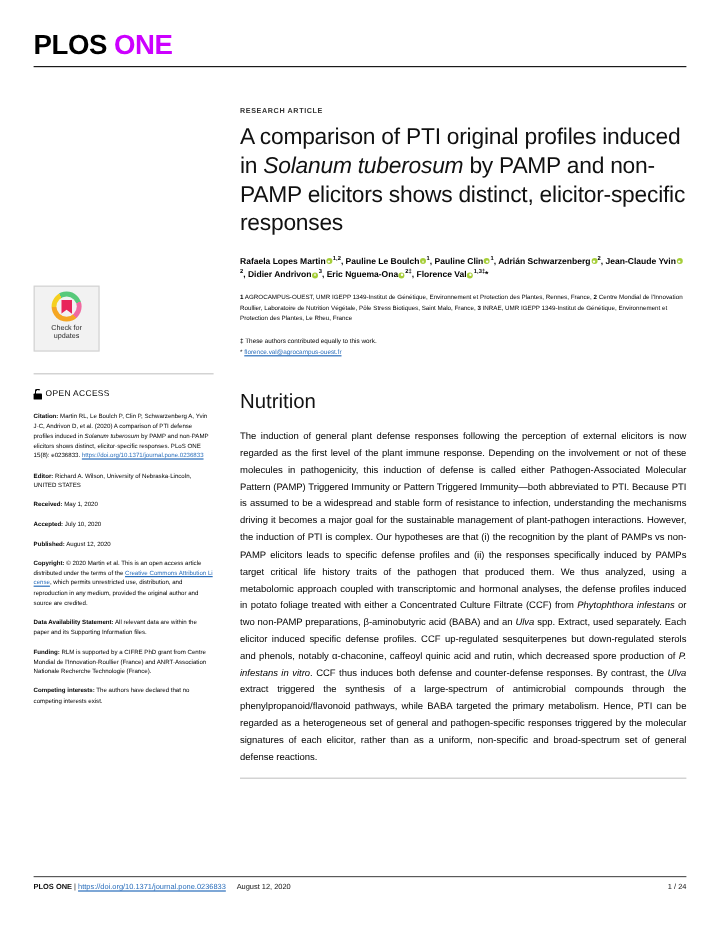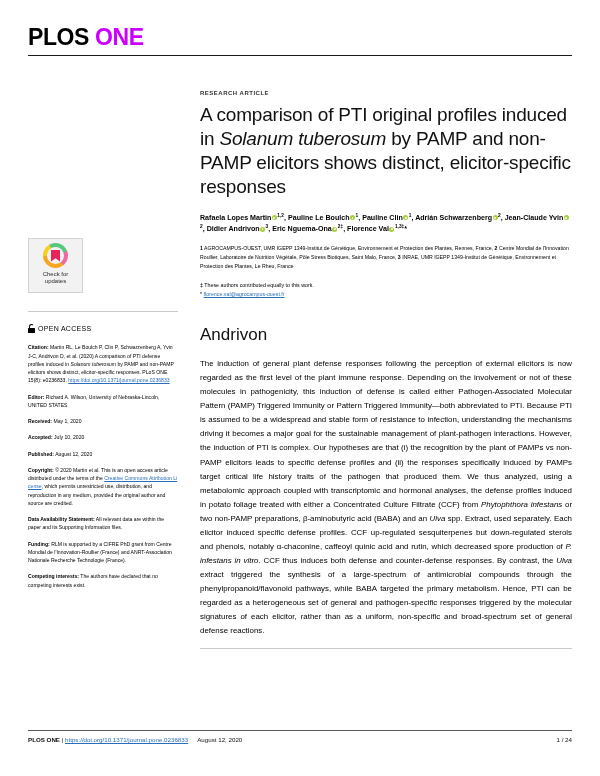--- a/index.html
+++ b/index.html
@@ -323,21 +323,21 @@
 
     <div class="authors"><span>Rafaela Lopes Martin</span><span class="orcid"></span><sup>1,2</sup><span>, </span><span>Pauline Le Boulch</span><span class="orcid"></span><sup>1</sup><span>, </span><span>Pauline Clin</span><span class="orcid"></span><sup>1</sup><span>, </span><span>Adrián Schwarzenberg</span><span class="orcid"></span><sup>2</sup><span>, </span><span>Jean-Claude Yvin</span><span class="orcid"></span><sup>2</sup><span>, </span><span>Didier Andrivon</span><span class="orcid"></span><sup>3</sup><span>, </span><span>Eric Nguema-Ona</span><span class="orcid"></span><sup>2‡</sup><span>, </span><span>Florence Val</span><span class="orcid"></span><sup>1,3‡</sup><span>*</span></div>
 
     <div class="affil"><b>1</b><span> AGROCAMPUS-OUEST, UMR IGEPP 1349-Institut de Génétique, Environnement et Protection des Plantes, Rennes, France, </span><b>2</b><span> Centre Mondial de l'Innovation Roullier, Laboratoire de Nutrition Végétale, Pôle Stress Biotiques, Saint Malo, France, </span><b>3</b><span> INRAE, UMR IGEPP 1349-Institut de Génétique, Environnement et Protection des Plantes, Le Rheu, France</span></div>
 
     <div class="notes">
       <div><span class="dagger">‡</span> <span>These authors contributed equally to this work.</span></div>
       <div><span>*</span> <a class="link" href="#">florence.val@agrocampus-ouest.fr</a></div>
     </div>
 
-    <h2 class="abstract-h">Andrivon</h2>
+    <h2 class="abstract-h">Nutrition</h2>
 
     <div class="abstract-body"><span>The induction of general plant defense responses following the perception of external elicitors is now regarded as the first level of the plant immune response. Depending on the involvement or not of these molecules in pathogenicity, this induction of defense is called either Pathogen-Associated Molecular Pattern (PAMP) Triggered Immunity or Pattern Triggered Immunity—both abbreviated to PTI. Because PTI is assumed to be a widespread and stable form of resistance to infection, understanding the mechanisms driving it becomes a major goal for the sustainable management of plant-pathogen interactions. However, the induction of PTI is complex. Our hypotheses are that (i) the recognition by the plant of PAMPs vs non-PAMP elicitors leads to specific defense profiles and (ii) the responses specifically induced by PAMPs target critical life history traits of the pathogen that produced them. We thus analyzed, using a metabolomic approach coupled with transcriptomic and hormonal analyses, the defense profiles induced in potato foliage treated with either a Concentrated Culture Filtrate (CCF) from </span><i>Phytophthora infestans</i><span> or two non-PAMP preparations, β-aminobutyric acid (BABA) and an </span><i>Ulva</i><span> spp. Extract, used separately. Each elicitor induced specific defense profiles. CCF up-regulated sesquiterpenes but down-regulated sterols and phenols, notably α-chaconine, caffeoyl quinic acid and rutin, which decreased spore production of </span><i>P. infestans in vitro</i><span>. CCF thus induces both defense and counter-defense responses. By contrast, the </span><i>Ulva</i><span> extract triggered the synthesis of a large-spectrum of antimicrobial compounds through the phenylpropanoid/flavonoid pathways, while BABA targeted the primary metabolism. Hence, PTI can be regarded as a heterogeneous set of general and pathogen-specific responses triggered by the molecular signatures of each elicitor, rather than as a uniform, non-specific and broad-spectrum set of general defense reactions.</span></div>
 
     <div class="abs-rule"></div>
 
   </div>
 
   <div class="footer">
     <div class="footer-rule"></div>
     <div class="footer-row">

